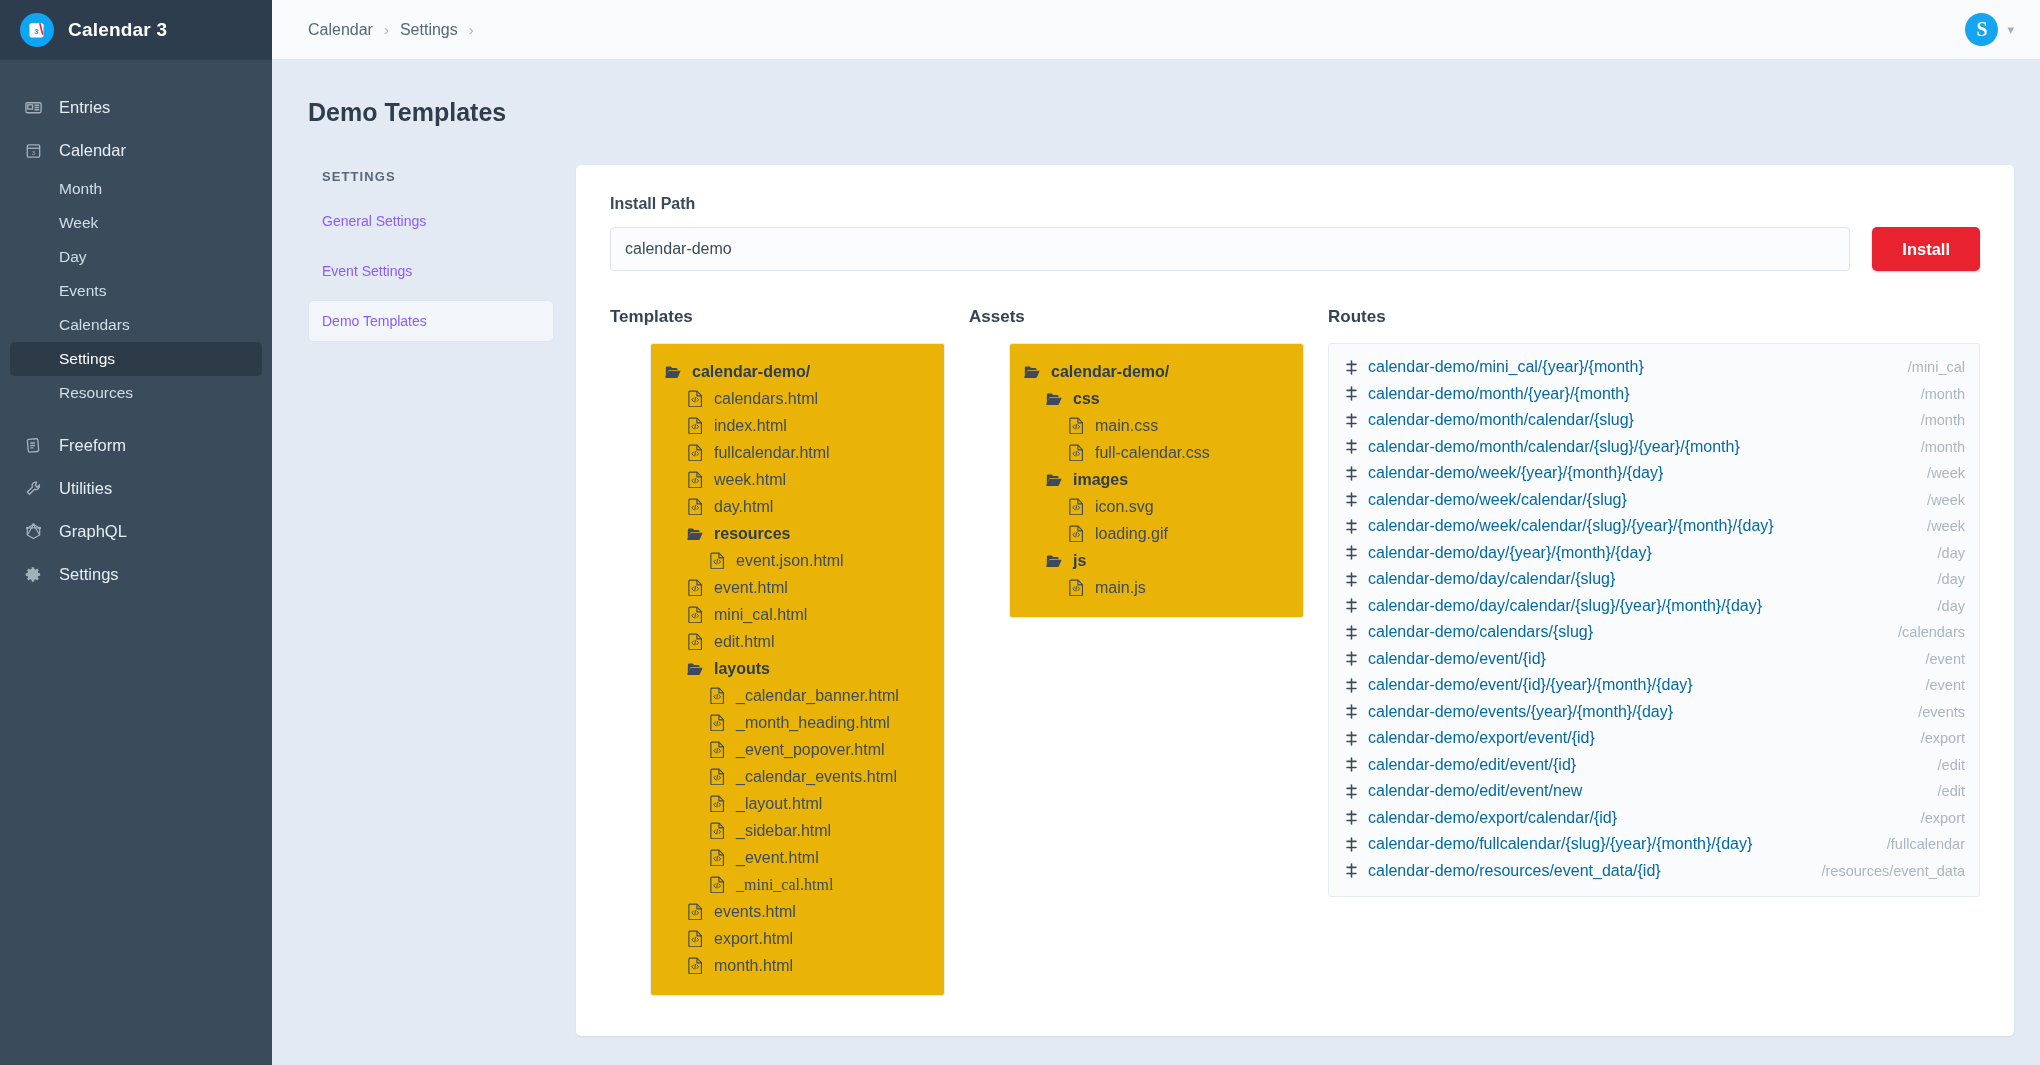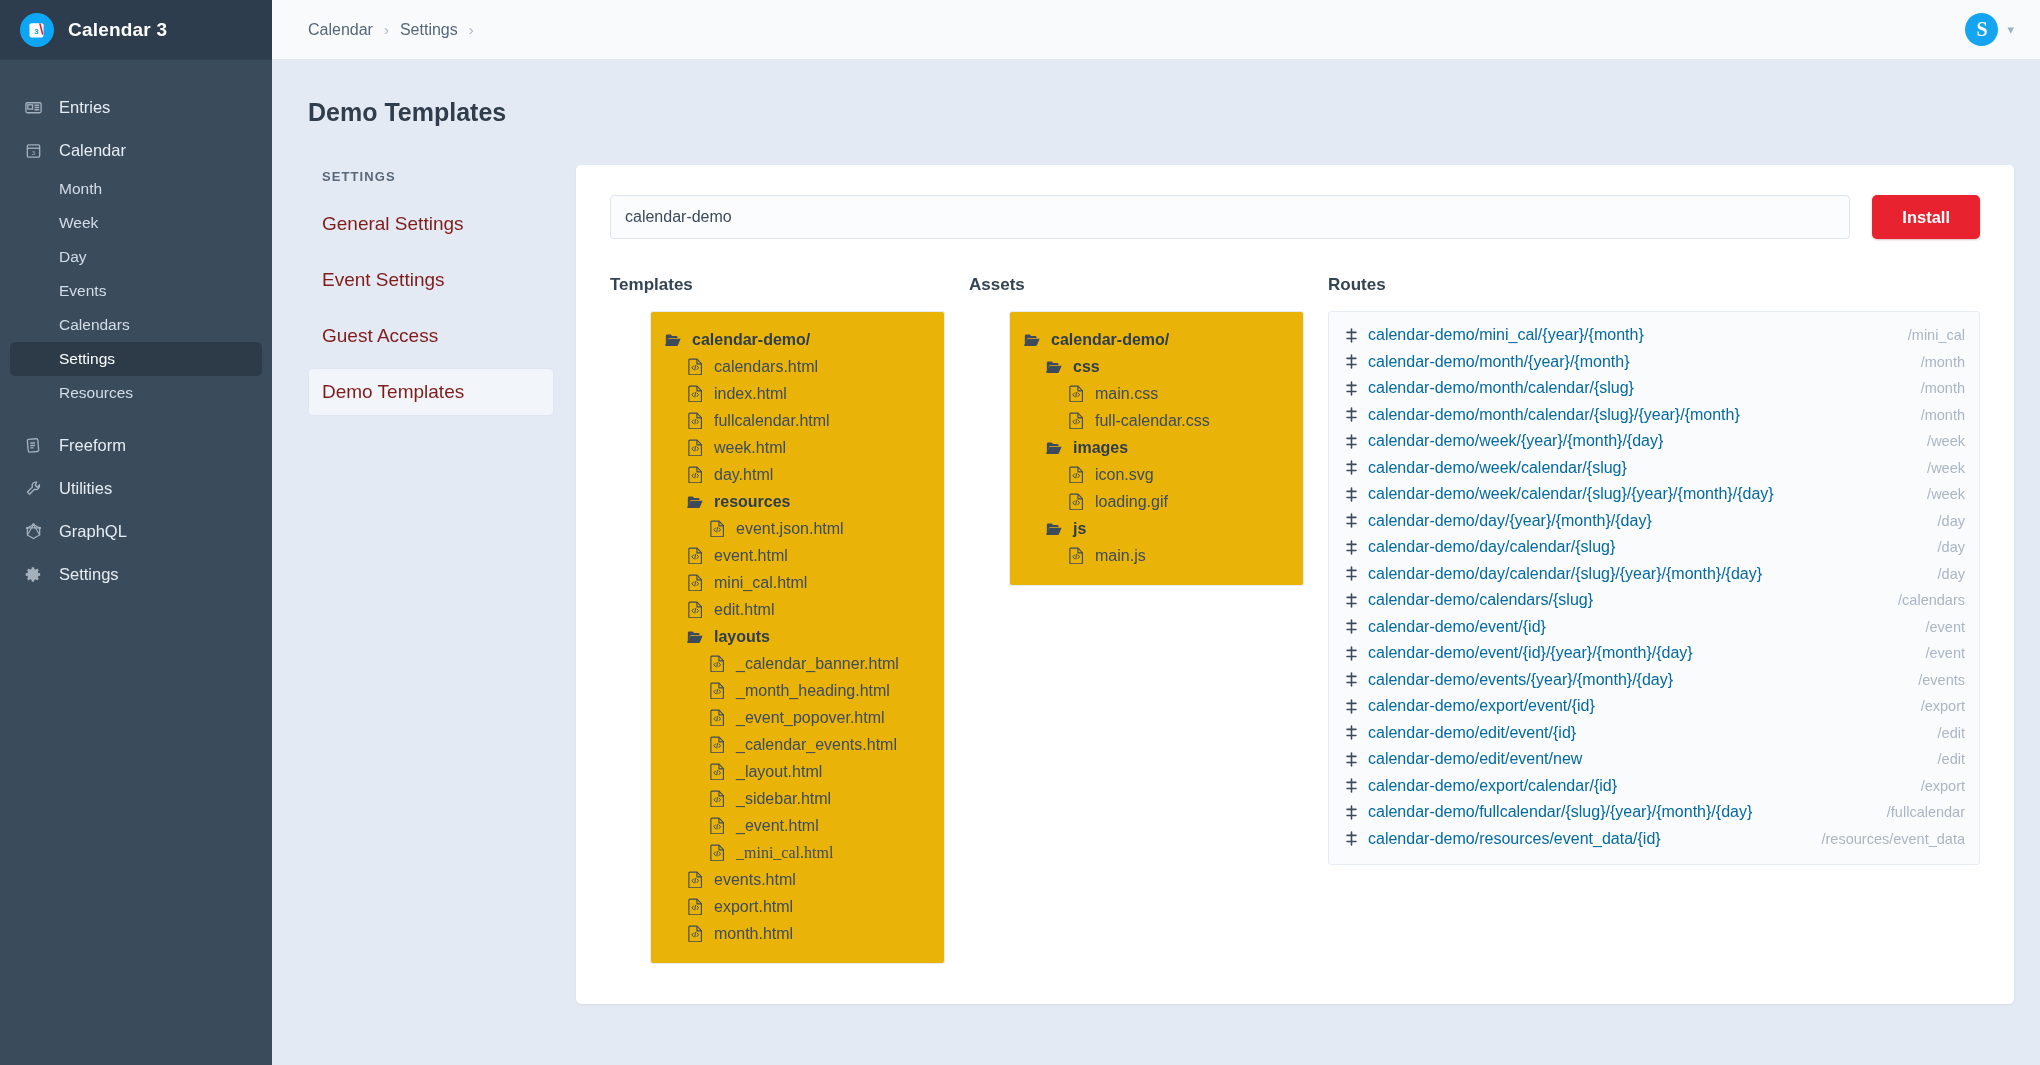--- a/index.html
+++ b/index.html
@@ -79,21 +79,21 @@
   }
   .cols { display: flex; padding: 38px 0 0 36px; gap: 0; }
 
   
   .settings-nav { width: 268px; flex: 0 0 268px; padding-right: 22px; }
   .settings-label {
     font-size: 13px; font-weight: bold; letter-spacing: 1.1px;
     color: #59687a; padding: 4px 0 16px 14px;
   }
   .settings-item {
-    font-size: 19px; color: #7f1d1d;
+    font-size: 14px; color: #8b5cf6;
     padding: 13px 14px; border-radius: 5px; cursor: pointer;
     margin-bottom: 8px;
   }
   .settings-item.active { background: #f2f6fb; border: 1px solid #dde5ef; padding: 12px 13px; }
 
   
   .panel {
     flex: 1 1 auto; background: #ffffff; border-radius: 5px;
     box-shadow: 0 1px 2px rgba(40,60,90,.08);
     padding: 30px 34px 40px 34px; min-width: 0;
@@ -269,27 +269,26 @@
       <h1 class="page-title">Demo Templates</h1>
 
       <div class="cols">
 
         <nav class="settings-nav">
           <div class="settings-label">SETTINGS</div>
           <div class="settings-item">
             <span>General Settings</span></div>
           <div class="settings-item">
             <span>Event Settings</span></div>
-          <div class="settings-item">
-            <span>Guest Access</span></div>
           <div class="settings-item active">
             <span>Demo Templates</span></div>
         </nav>
 
         <section class="panel">
+          <div class="field-label">Install Path</div>
           <div class="install-row">
             <input class="install-input" type="text" value="calendar-demo" style="">
             <button class="install-btn">Install</button>
           </div>
 
           <div class="tree-cols">
 
             <div class="tree-col col-templates">
               <div class="col-head">Templates</div>
               <div class="box" id="templates-tree">

